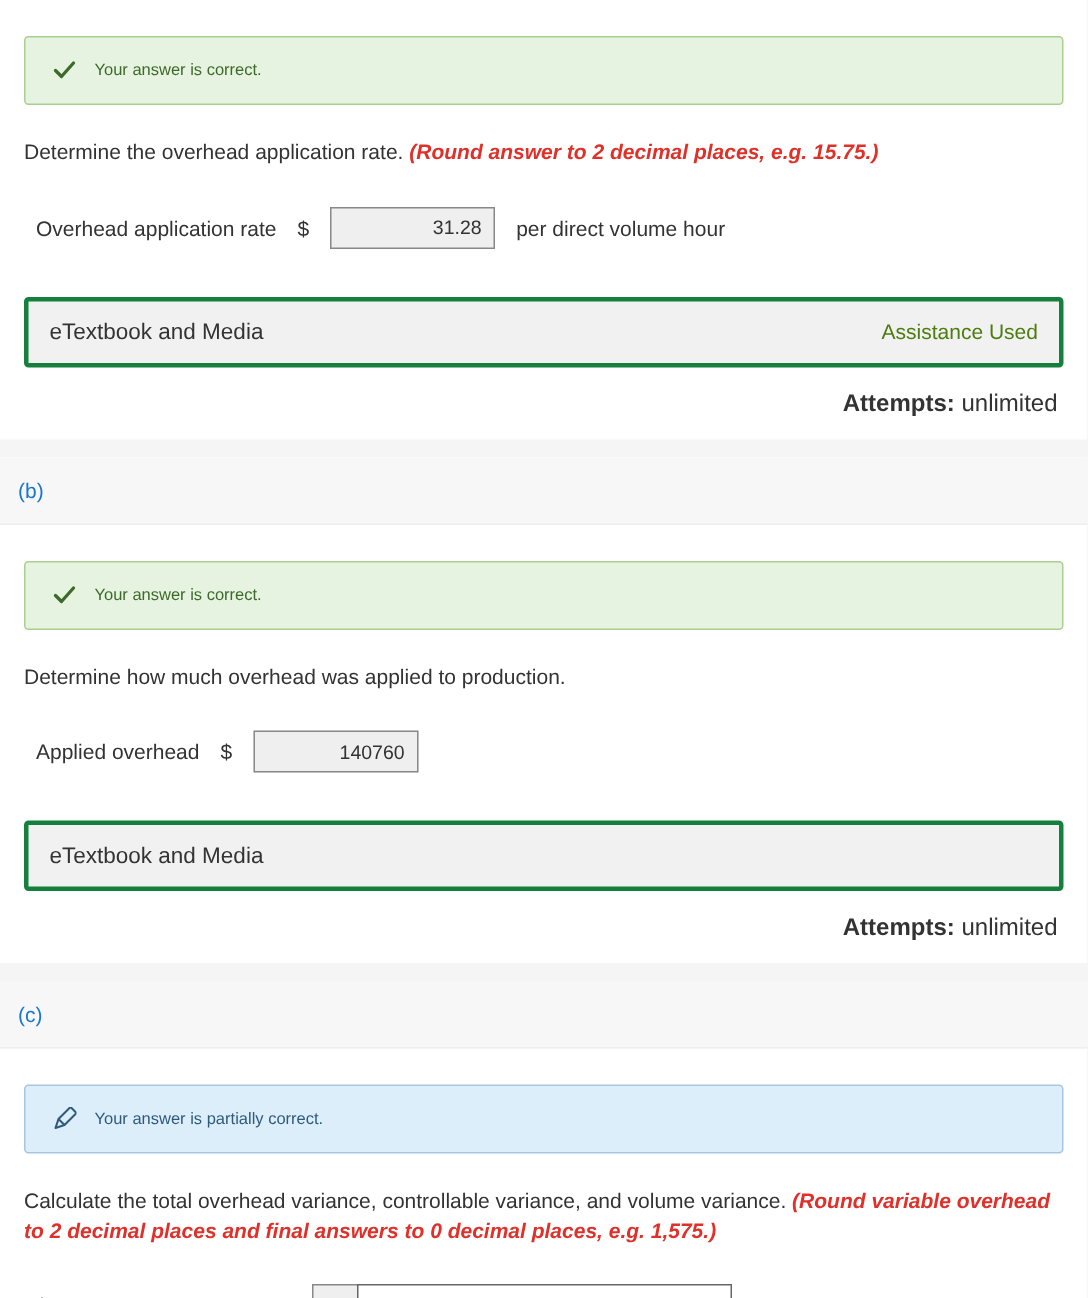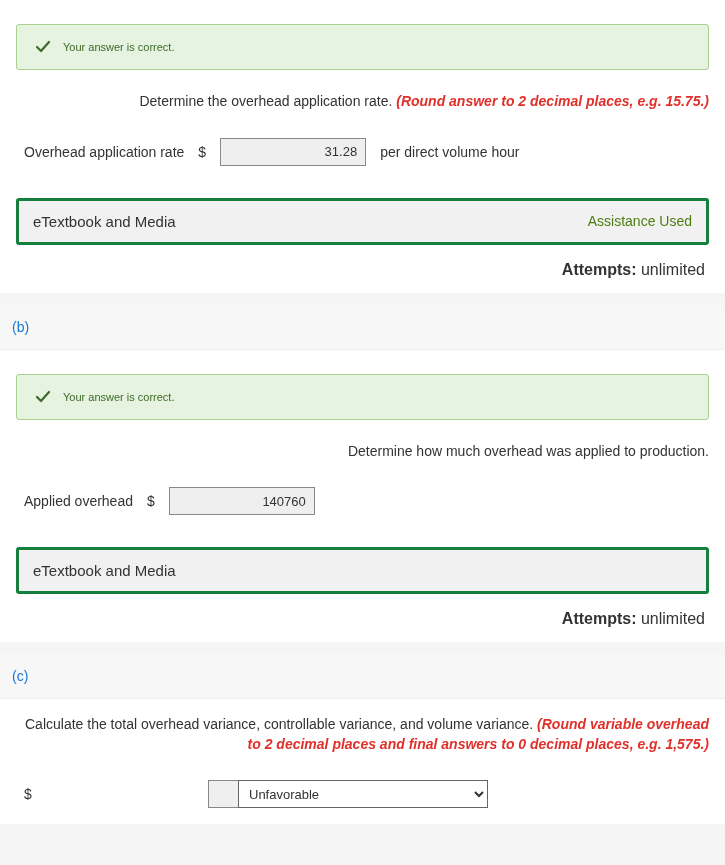--- a/index.html
+++ b/index.html
@@ -43,40 +43,39 @@
     border: 1px solid #a6c7e0;
     color: #2f5a7a;
   }
   .banner .icon svg { display: block; }
   .banner .msg { font-size: 11px; }
   .instruction {
     font-size: 14px;
     color: #333;
     padding: 4px 0 20px 0;
     line-height: 1.4;
-    text-align: right;
   }
   .instruction .red {
     color: #e0302a;
     font-weight: 600;
     font-style: italic;
   }
   .input-row {
     display: flex;
     align-items: center;
     gap: 14px;
     padding: 6px 8px 24px 8px;
     font-size: 14px;
     color: #333;
   }
   .input-row .label { min-width: 0; text-align: right; }
   .dollar { color: #333; }
   input.num {
     height: 28px;
-    width: 146px;
+    width: 110px;
     border: 1px solid #888;
     background: #efefef;
     text-align: right;
     padding: 0 8px;
     font-size: 13px;
     font-family: inherit;
     color: #333;
   }
   .unit { color: #333; }
   .meta-bar {
@@ -174,20 +173,28 @@
     </div>
     <div class="attempts">
       <span class="bold">Attempts:</span><span> unlimited</span>
     </div>
   </div>
 </div>
 
 <div class="card">
   <div class="part-label">(c)</div>
   <div class="card-inner">
+    <div class="banner partial">
+      <span class="icon">
+        <svg width="16" height="16" viewBox="0 0 16 16">
+            <path d="M2 14 L4 8 L12 0 L16 4 L8 12 L2 14 Z M4 8 L8 12" stroke="#2f5a7a" stroke-width="1.4" fill="none" stroke-linejoin="round"></path>
+          </svg>
+      </span>
+      <span class="msg">Your answer is partially correct.</span>
+    </div>
     <div class="instruction">
       <span>Calculate the total overhead variance, controllable variance, and volume variance. </span><span class="red">(Round variable overhead to 2 decimal places and final answers to 0 decimal places, e.g. 1,575.)</span>
     </div>
     <div class="grid-c">
 
       <span>$</span>
       <input class="num" type="text" readonly="" value="22240" style="">
       <select class="fav">
         <option>Unfavorable</option>
       </select>

